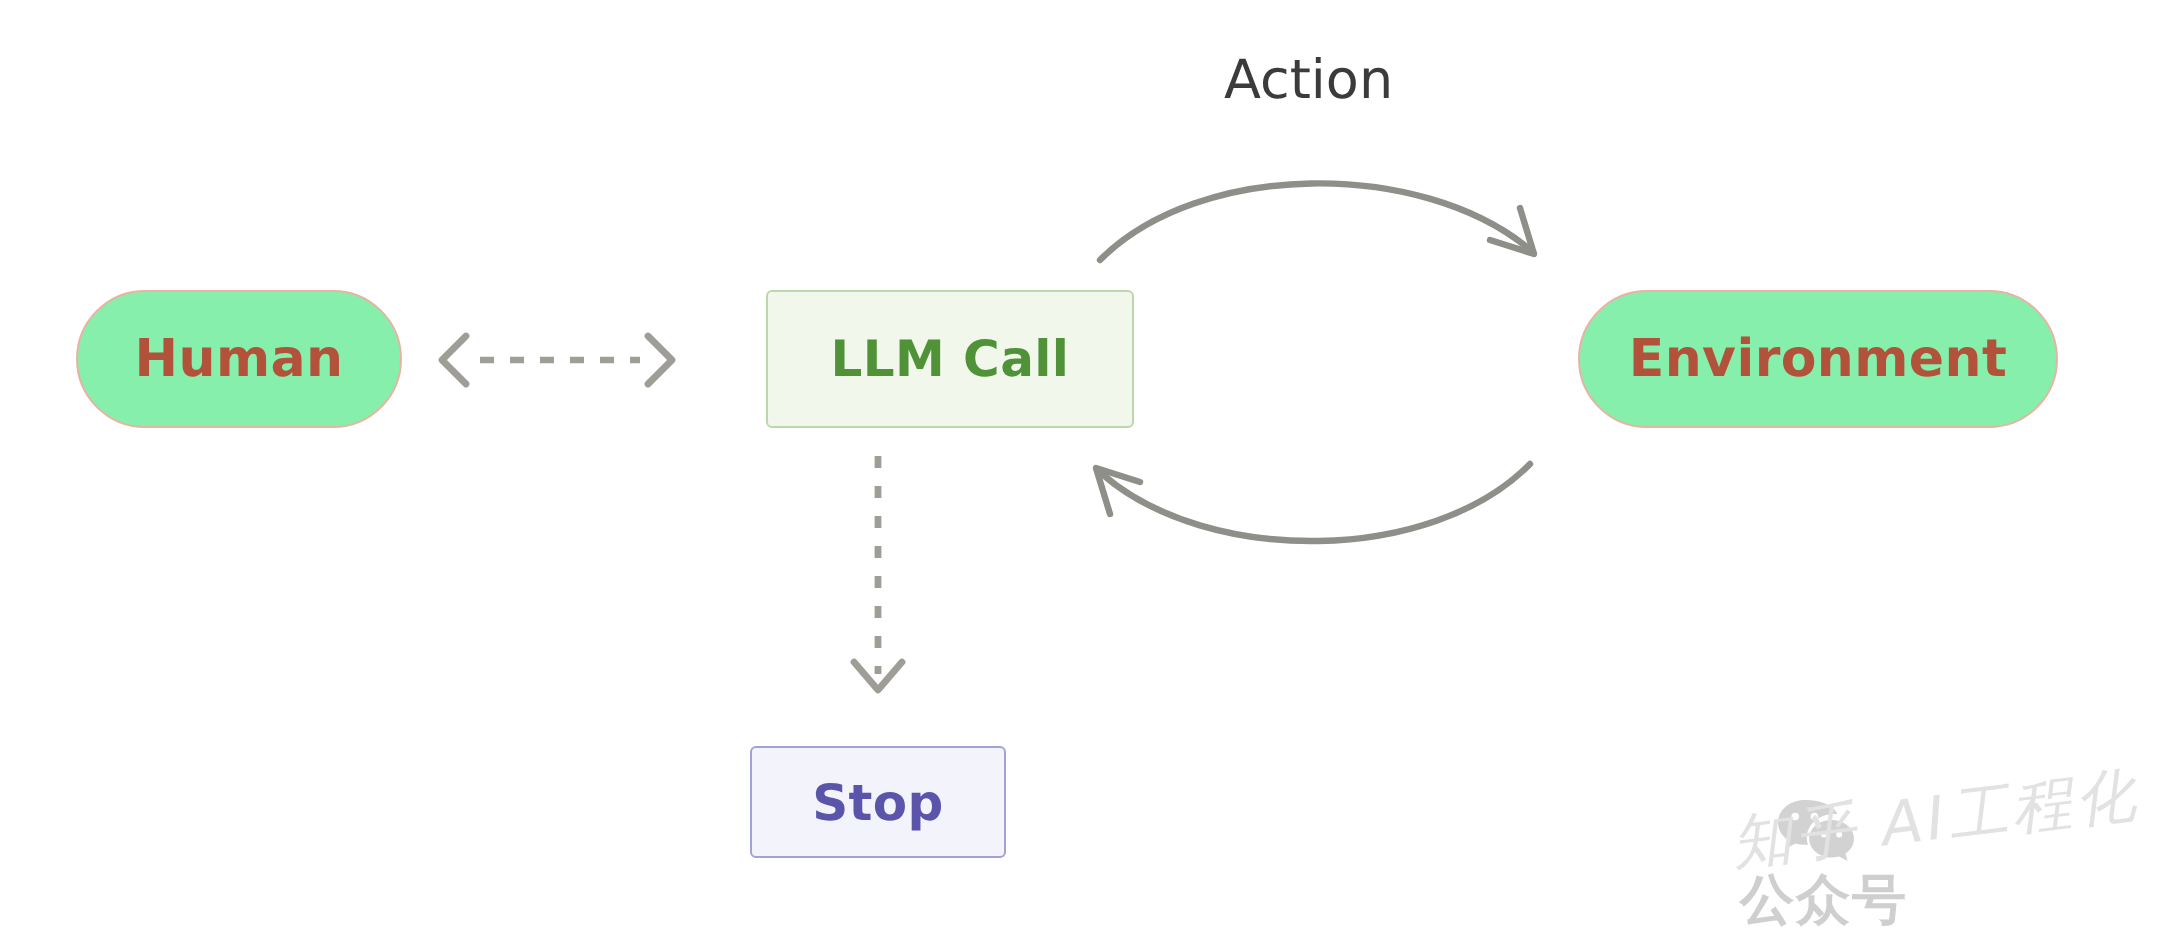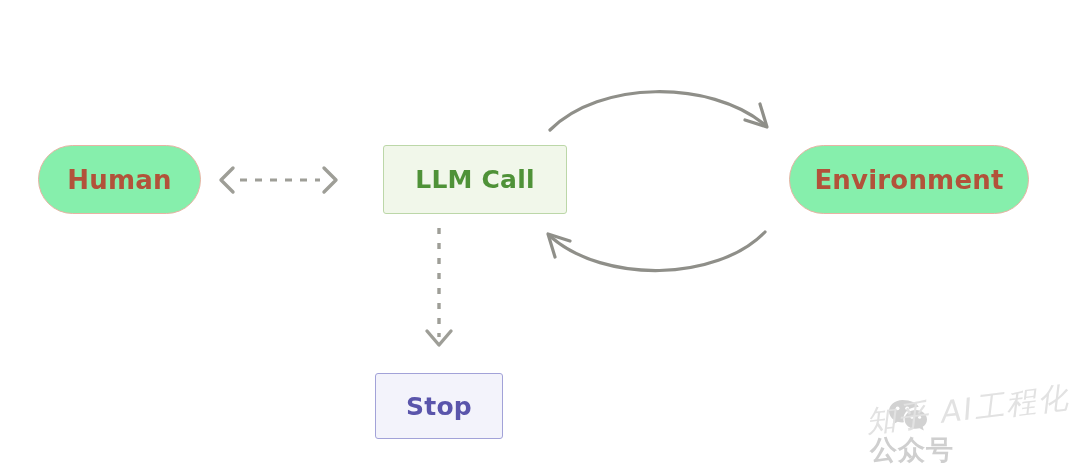--- a/index.html
+++ b/index.html
@@ -66,21 +66,21 @@
     width: 184px; height: 69px;
     font-size: 25px;
   }
   #node-environment {
     left: 789px; top: 145px;
     width: 240px; height: 69px;
     font-size: 26px;
   }
   #node-stop {
     left: 375px; top: 373px;
-    width: 128px; height: 66px;
+    width: 128px; height: 56px;
     font-size: 25px;
   }
 
   
   .edge-label {
     position: absolute;
     color: #3b3b3b;
     font-size: 27px;
     font-weight: normal;
     white-space: nowrap;
@@ -170,20 +170,21 @@
   </div>
 
   <div class="node node-pill" id="node-environment">
     <span>Environment</span>
   </div>
 
   <div class="node node-rect-purple" id="node-stop">
     <span>Stop</span>
   </div>
 
+  <div class="edge-label" id="label-action">Action</div>
 
 
   <div id="watermark">
     <svg class="wm-icon" width="40" height="34" viewBox="0 0 40 34">
       <path d="M14.5 2C7.0 2 1 7.0 1 13.2c0 3.5 1.9 6.6 4.9 8.7L4.6 26.4l5.1-2.6
                c1.5 0.4 3.1 0.6 4.8 0.6 0.5 0 1 0 1.5-0.06
                -0.4-1.1-0.6-2.2-0.6-3.4C15.4 14.1 21.6 9 29.2 9
                c0.5 0 1 0.02 1.5 0.07C29.2 4.9 22.5 2 14.5 2z" fill="#d2d2d2"></path>
       <circle cx="9.6" cy="10.3" r="1.9" fill="#ffffff"></circle>
       <circle cx="19.2" cy="10.3" r="1.9" fill="#ffffff"></circle>

